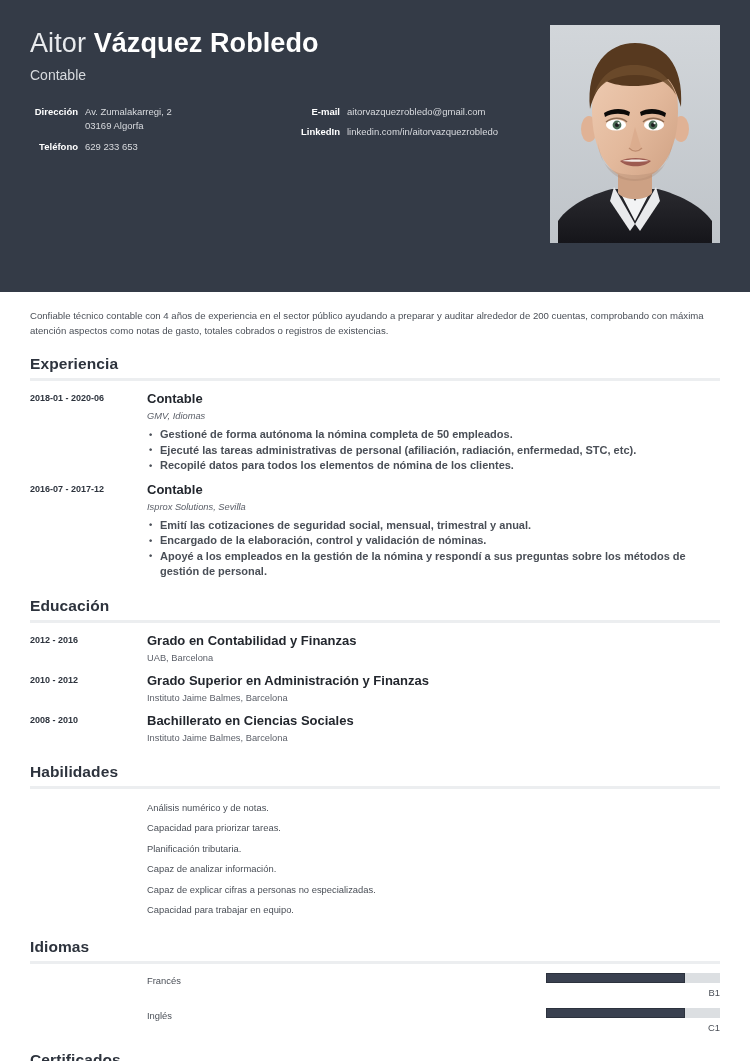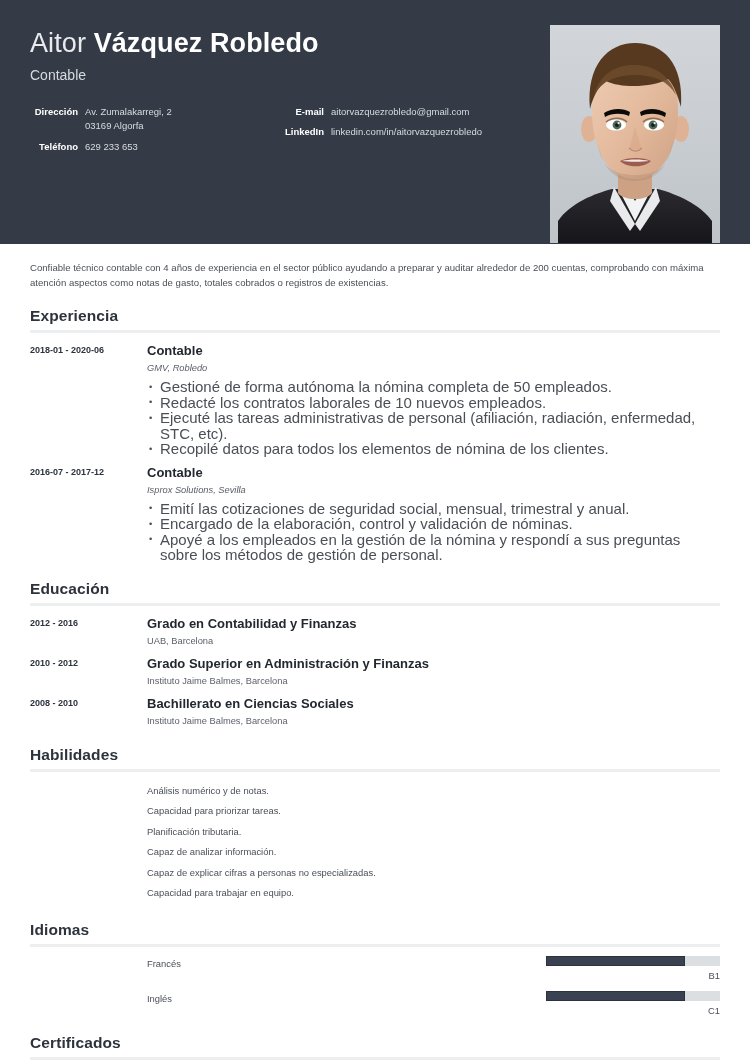--- a/index.html
+++ b/index.html
@@ -17,21 +17,21 @@
     width: 750px;
     height: 1061px;
     background: #ffffff;
     overflow: hidden;
   }
 
   
   .header {
     position: relative;
     width: 750px;
-    height: 244px;
+    height: 292px;
     background: #343b47;
     padding: 26px 30px 0 30px;
   }
 
   .name-line {
     font-size: 27px;
     line-height: 34px;
     color: #ffffff;
     font-weight: 300;
     letter-spacing: 0.1px;
@@ -67,21 +67,21 @@
     white-space: nowrap;
   }
   .contact-row .lbl {
     font-weight: 700;
     color: #ffffff;
     text-align: right;
     flex: 0 0 auto;
     font-size: 9.5px;
   }
   .contact-col.left .lbl  { width: 48px; }
-  .contact-col.right .lbl { width: 44px; }
+  .contact-col.right .lbl { width: 44px; margin-left: 16px; }
   .contact-row .val {
     margin-left: 7px;
     font-weight: 400;
     color: #d9dbdf;
     font-size: 9.5px;
   }
   .contact-row .val.multiline {
     white-space: pre-line;
     line-height: 14px;
   }
@@ -148,24 +148,25 @@
     font-style: italic;
     color: #5c6069;
     line-height: 15px;
     margin-top: 1px;
   }
   .entry-sub.plain { font-style: normal; }
 
   .bullets { list-style: none; margin-top: 3px; }
   .bullets li {
     position: relative;
-    font-size: 15px;
+    font-size: 11px;
     line-height: 15.5px;
     color: #4a4f57;
     padding-left: 13px;
+    font-weight: bold;
   }
   .bullets li::before {
     content: "\2022";
     position: absolute;
     left: 2px;
     top: -0.5px;
     color: #4a4f57;
     font-size: 9.4px;
   }
 
@@ -329,24 +330,23 @@
     <div class="summary">Confiable técnico contable con 4 años de experiencia en el sector público ayudando a preparar y auditar alrededor de 200 cuentas, comprobando con máxima atención aspectos como notas de gasto, totales cobrados o registros de existencias.</div>
 
     <div class="section">
       <div class="section-head">Experiencia</div>
       <div class="section-rule"></div>
 
       <div class="exp-block entry">
         <div class="date-col">2018-01 - 2020-06</div>
         <div class="content-col">
           <div class="entry-title">Contable</div>
-          <div class="entry-sub">GMV, Robledo</div>
+          <div class="entry-sub">GMV, Idiomas</div>
           <ul class="bullets">
             <li>Gestioné de forma autónoma la nómina completa de 50 empleados.</li>
-            <li>Redacté los contratos laborales de 10 nuevos empleados.</li>
             <li>Ejecuté las tareas administrativas de personal (afiliación, radiación, enfermedad, STC, etc).</li>
             <li>Recopilé datos para todos los elementos de nómina de los clientes.</li>
           </ul>
         </div>
       </div>
 
       <div class="exp-block entry">
         <div class="date-col">2016-07 - 2017-12</div>
         <div class="content-col">
           <div class="entry-title">Contable</div>

